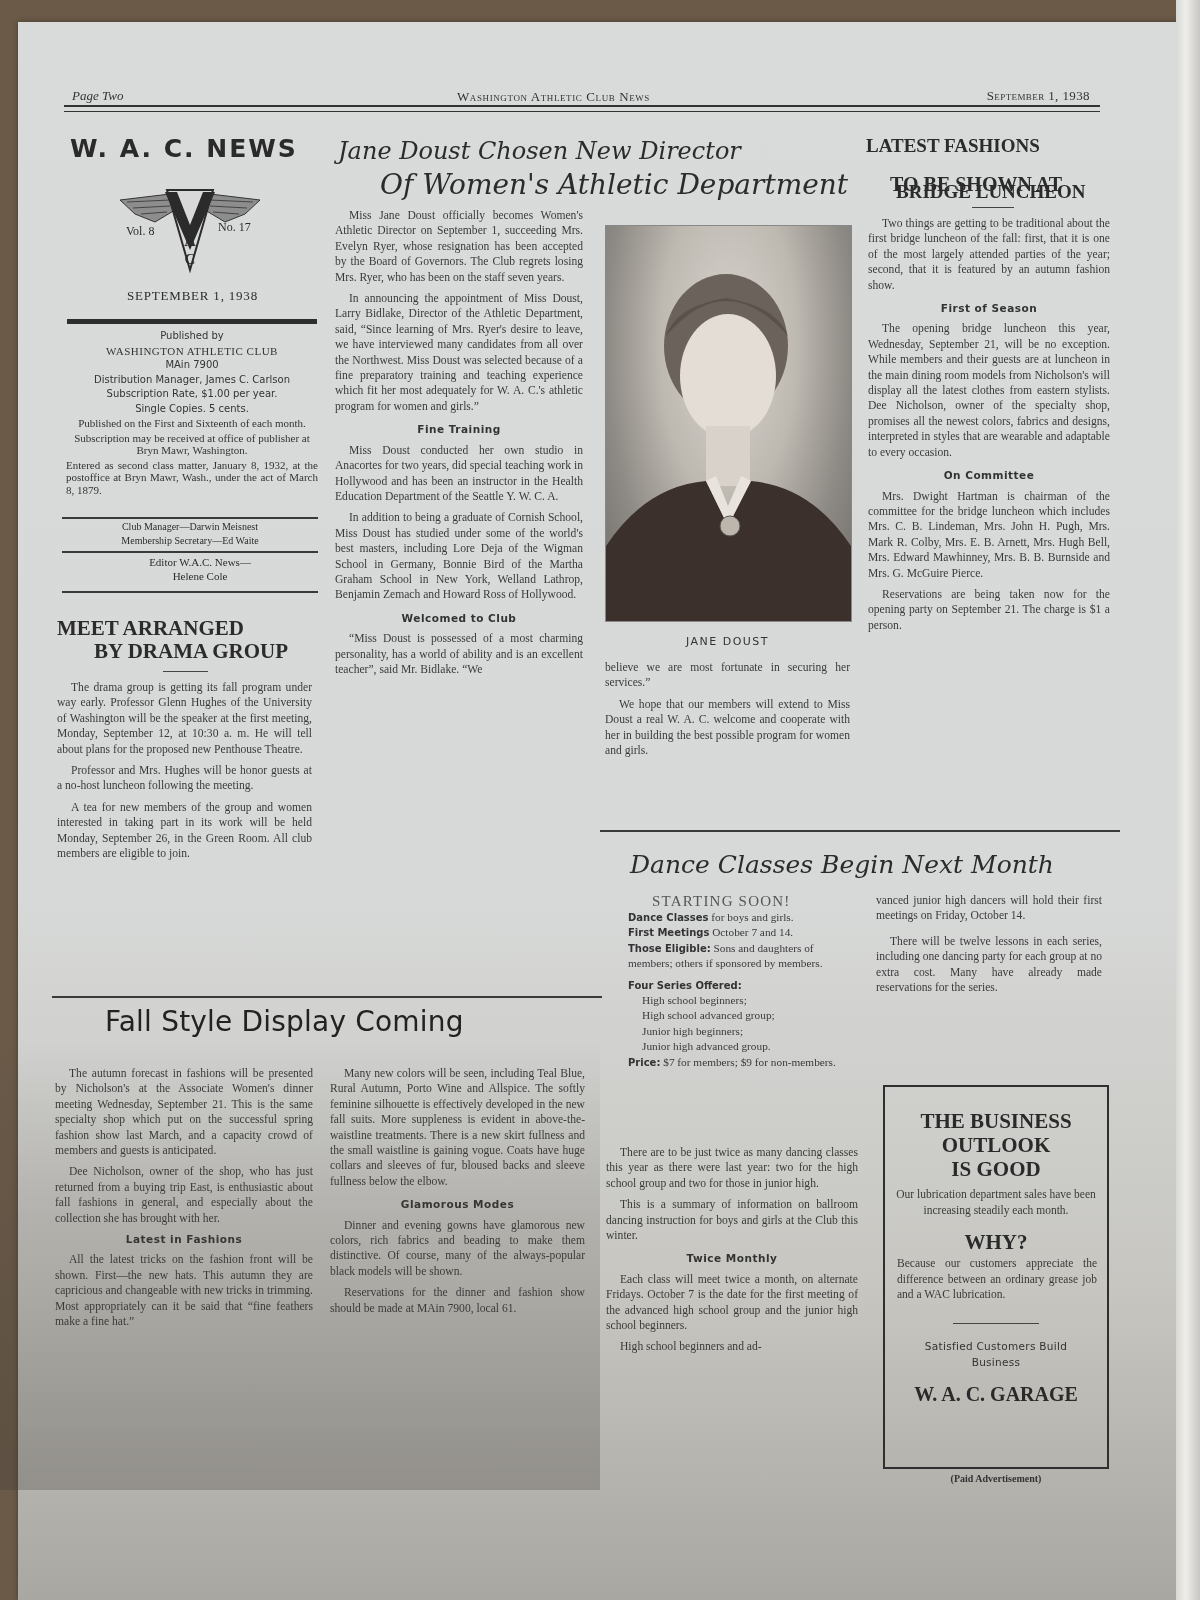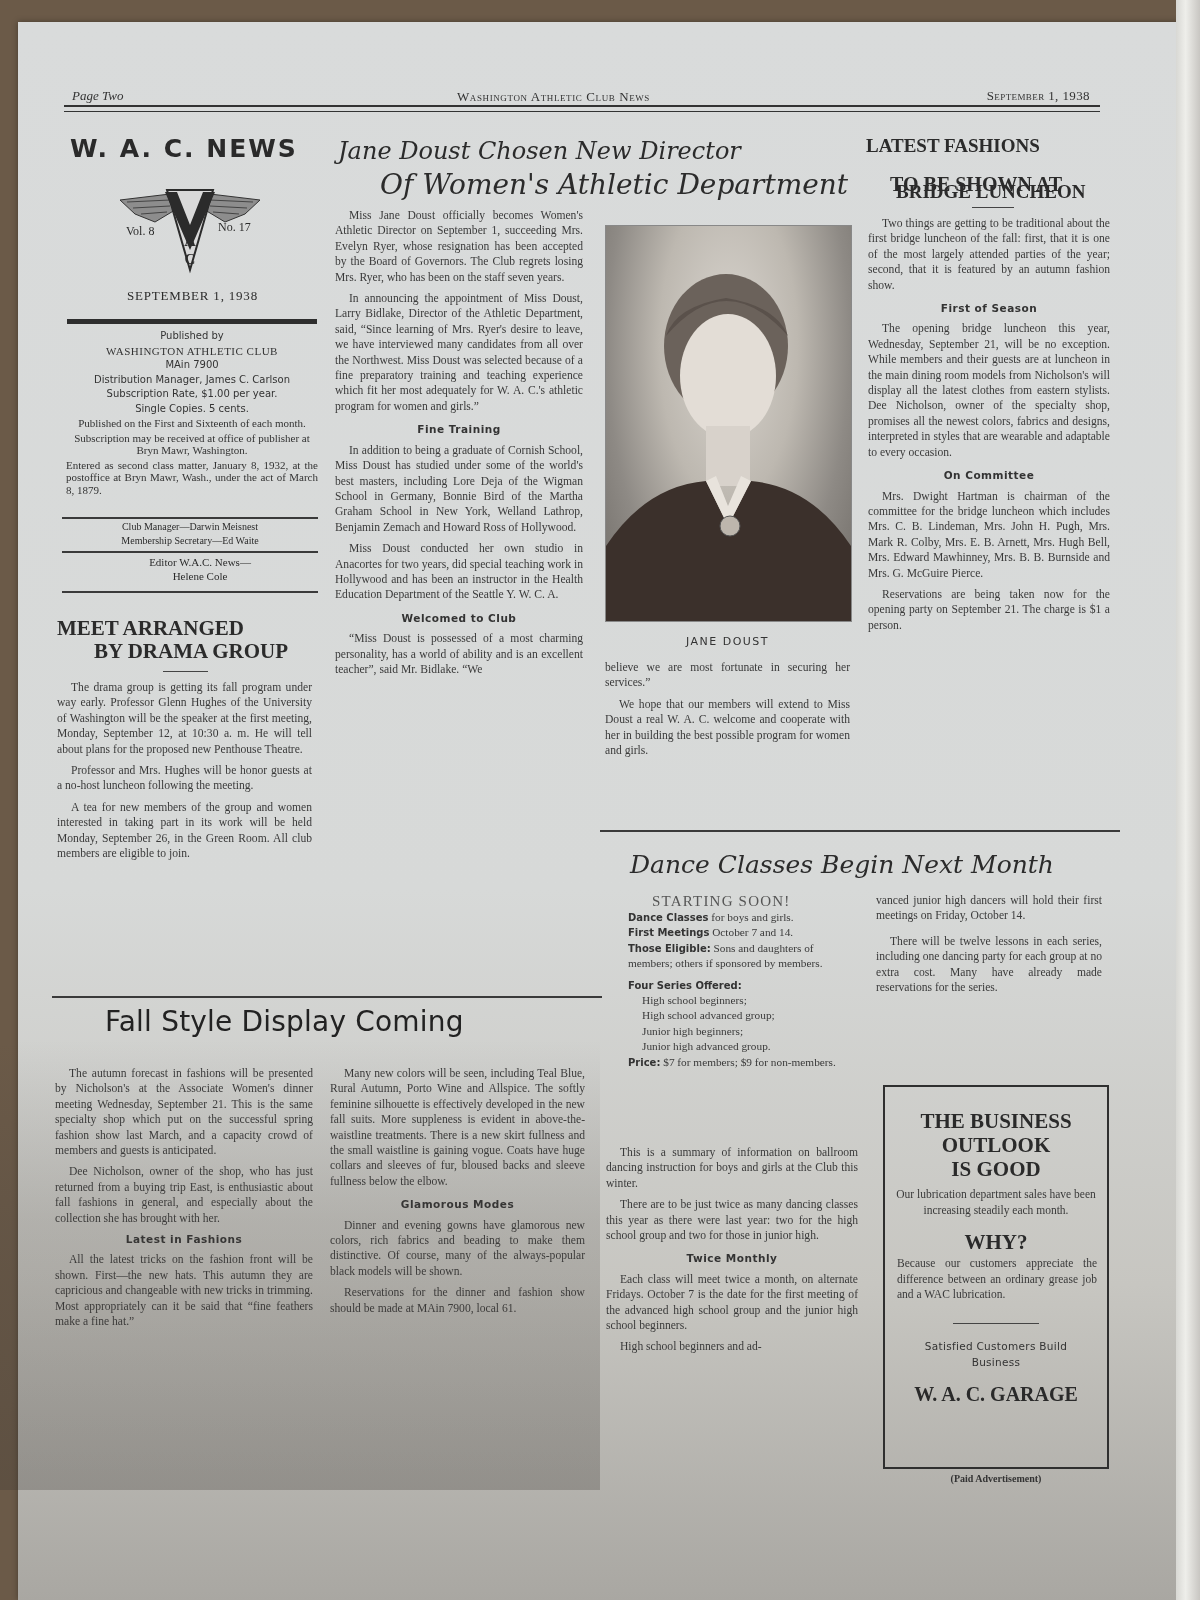--- a/index.html
+++ b/index.html
@@ -165,22 +165,22 @@
   <p>Professor and Mrs. Hughes will be honor guests at a no-host luncheon following the meeting.</p>
   <p>A tea for new members of the group and women interested in taking part in its work will be held Monday, September 26, in the Green Room. All club members are eligible to join.</p>
 </div>
 
 <div class="head-italic" style="left:338px; top:137px; font-size:24px;">Jane Doust Chosen New Director</div>
 <div class="head-italic" style="left:380px; top:168px; font-size:28px;">Of Women's Athletic Department</div>
 <div class="col-text" style="left:335px; top:208px; width:248px;">
   <p>Miss Jane Doust officially becomes Women's Athletic Director on September 1, succeeding Mrs. Evelyn Ryer, whose resignation has been accepted by the Board of Governors. The Club regrets losing Mrs. Ryer, who has been on the staff seven years.</p>
   <p>In announcing the appointment of Miss Doust, Larry Bidlake, Director of the Athletic Department, said, “Since learning of Mrs. Ryer's desire to leave, we have interviewed many candidates from all over the Northwest. Miss Doust was selected because of a fine preparatory training and teaching experience which fit her most adequately for W. A. C.'s athletic program for women and girls.”</p>
   <div class="subhead">Fine Training</div>
+  <p>Miss Doust conducted her own studio in Anacortes for two years, did special teaching work in Hollywood and has been an instructor in the Health Education Department of the Seattle Y. W. C. A.</p>
   <p>In addition to being a graduate of Cornish School, Miss Doust has studied under some of the world's best masters, including Lore Deja of the Wigman School in Germany, Bonnie Bird of the Martha Graham School in New York, Welland Lathrop, Benjamin Zemach and Howard Ross of Hollywood.</p>
-  <p>Miss Doust conducted her own studio in Anacortes for two years, did special teaching work in Hollywood and has been an instructor in the Health Education Department of the Seattle Y. W. C. A.</p>
   <div class="subhead">Welcomed to Club</div>
   <p>“Miss Doust is possessed of a most charming personality, has a world of ability and is an excellent teacher”, said Mr. Bidlake. “We</p>
 </div>
 
 <div class="photo">
   <svg width="245" height="395" viewBox="0 0 245 395">
     <ellipse cx="120" cy="120" rx="62" ry="72" fill="#6b625b"></ellipse>
     <ellipse cx="122" cy="150" rx="48" ry="62" fill="#e3ddd6"></ellipse>
     <path d="M60 110 Q120 40 182 110 Q170 80 120 72 Q70 80 60 110 Z" fill="#5a514b"></path>
     <rect x="100" y="200" width="44" height="60" fill="#d8d2cb"></rect>
@@ -219,22 +219,22 @@
   <div><span class="lbl">Those Eligible:</span><span> Sons and daughters of members; others if sponsored by members.</span></div>
   <div style="height:6px;"></div>
   <div class="lbl">Four Series Offered:</div>
   <div class="ind">High school beginners;</div>
   <div class="ind">High school advanced group;</div>
   <div class="ind">Junior high beginners;</div>
   <div class="ind">Junior high advanced group.</div>
   <div><span class="lbl">Price:</span><span> $7 for members; $9 for non-members.</span></div>
 </div>
 <div class="col-text" style="left:606px; top:1145px; width:252px;">
+  <p>There are to be just twice as many dancing classes this year as there were last year: two for the high school group and two for those in junior high.</p>
   <p>This is a summary of information on ballroom dancing instruction for boys and girls at the Club this winter.</p>
-  <p>There are to be just twice as many dancing classes this year as there were last year: two for the high school group and two for those in junior high.</p>
   <div class="subhead">Twice Monthly</div>
   <p>Each class will meet twice a month, on alternate Fridays. October 7 is the date for the first meeting of the advanced high school group and the junior high school beginners.</p>
   <p>High school beginners and ad-</p>
 </div>
 <div class="col-text" style="left:876px; top:893px; width:226px;">
   <p class="noindent">vanced junior high dancers will hold their first meetings on Friday, October 14.</p>
   <p style="margin-top:10px;">There will be twelve lessons in each series, including one dancing party for each group at no extra cost. Many have already made reservations for the series.</p>
 </div>
 
 <div class="fall-title">Fall Style Display Coming</div>

